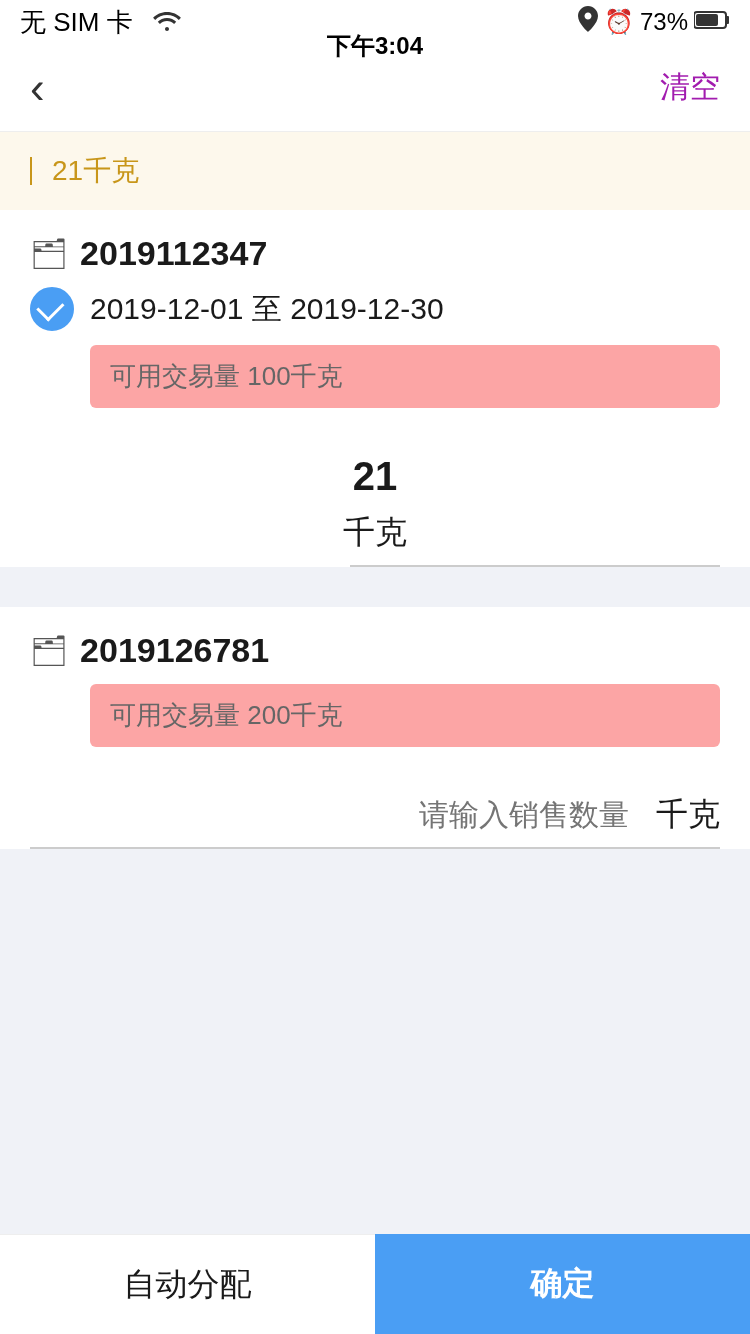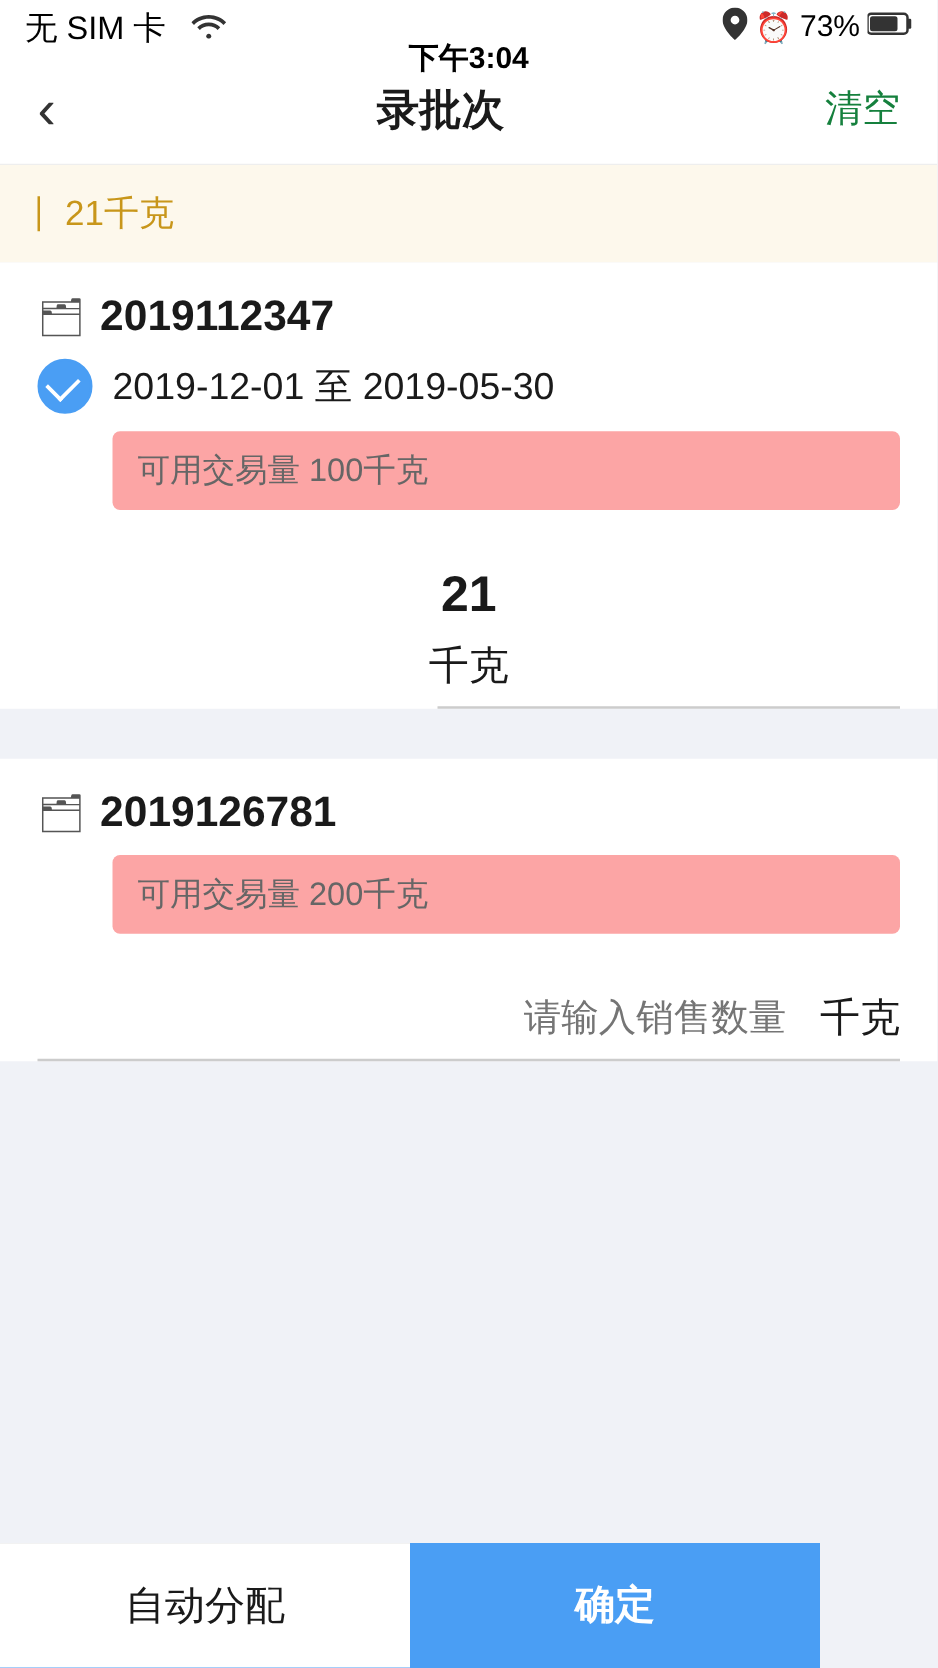--- a/index.html
+++ b/index.html
@@ -61,21 +61,21 @@
       color: #333;
       cursor: pointer;
     }
     .nav-title {
       font-size: 34px;
       font-weight: 600;
       color: #1a1a1a;
     }
     .nav-clear {
       font-size: 30px;
-      color: #15803d;
+      color: #a21caf;
       cursor: pointer;
     }
 
     
     .summary-banner {
       width: 750px;
       background: #fdf8ec;
       padding: 20px 30px;
       display: flex;
       align-items: center;
@@ -223,21 +223,21 @@
     
     .empty-area {
       width: 750px;
       background: #f0f2f7;
       flex: 1;
       min-height: 350px;
     }
 
     
     .bottom-bar {
-      width: 656px;
+      width: 750px;
       height: 100px;
       display: flex;
       position: fixed;
       bottom: 0;
       left: 0;
     }
     .btn-auto {
       flex: 1;
       height: 100px;
       background: #fff;
@@ -294,38 +294,37 @@
         <rect x="0" y="2" width="32" height="16" rx="3" ry="3" fill="none" stroke="#333" stroke-width="2"></rect>
         <rect x="32" y="6" width="3" height="8" rx="1" fill="#333"></rect>
         <rect x="2" y="4" width="22" height="12" rx="2" fill="#333"></rect>
       </svg>
     </span>
   </div>
 </div>
 
 <div class="nav-bar">
   <span class="nav-back" style="font-size:44px; font-weight:300;">‹</span>
-  <span class="nav-title">录批次</span>
   <span class="nav-clear">清空</span>
 </div>
 
 <div class="summary-banner">
   <div class="summary-divider"></div>
   <span class="summary-text">21千克</span>
 </div>
 
 <div class="card">
   <div class="card-inner">
     <div class="batch-header">
       <span class="batch-icon">🗂</span>
       <span class="batch-id">2019112347</span>
     </div>
     <div class="batch-date-row">
       <div class="radio-circle checked"></div>
-      <span class="batch-date">2019-12-01 至 2019-05-30</span>
+      <span class="batch-date">2019-12-01 至 2019-12-30</span>
     </div>
     <div class="available-box">可用交易量 100千克</div>
   </div>
   <div class="quantity-row">
     <span class="quantity-value">21</span>
     <span class="quantity-unit">千克</span>
   </div>
   <div class="quantity-divider" style="margin: 10px 30px 20px 350px;"></div>
 </div>
 

